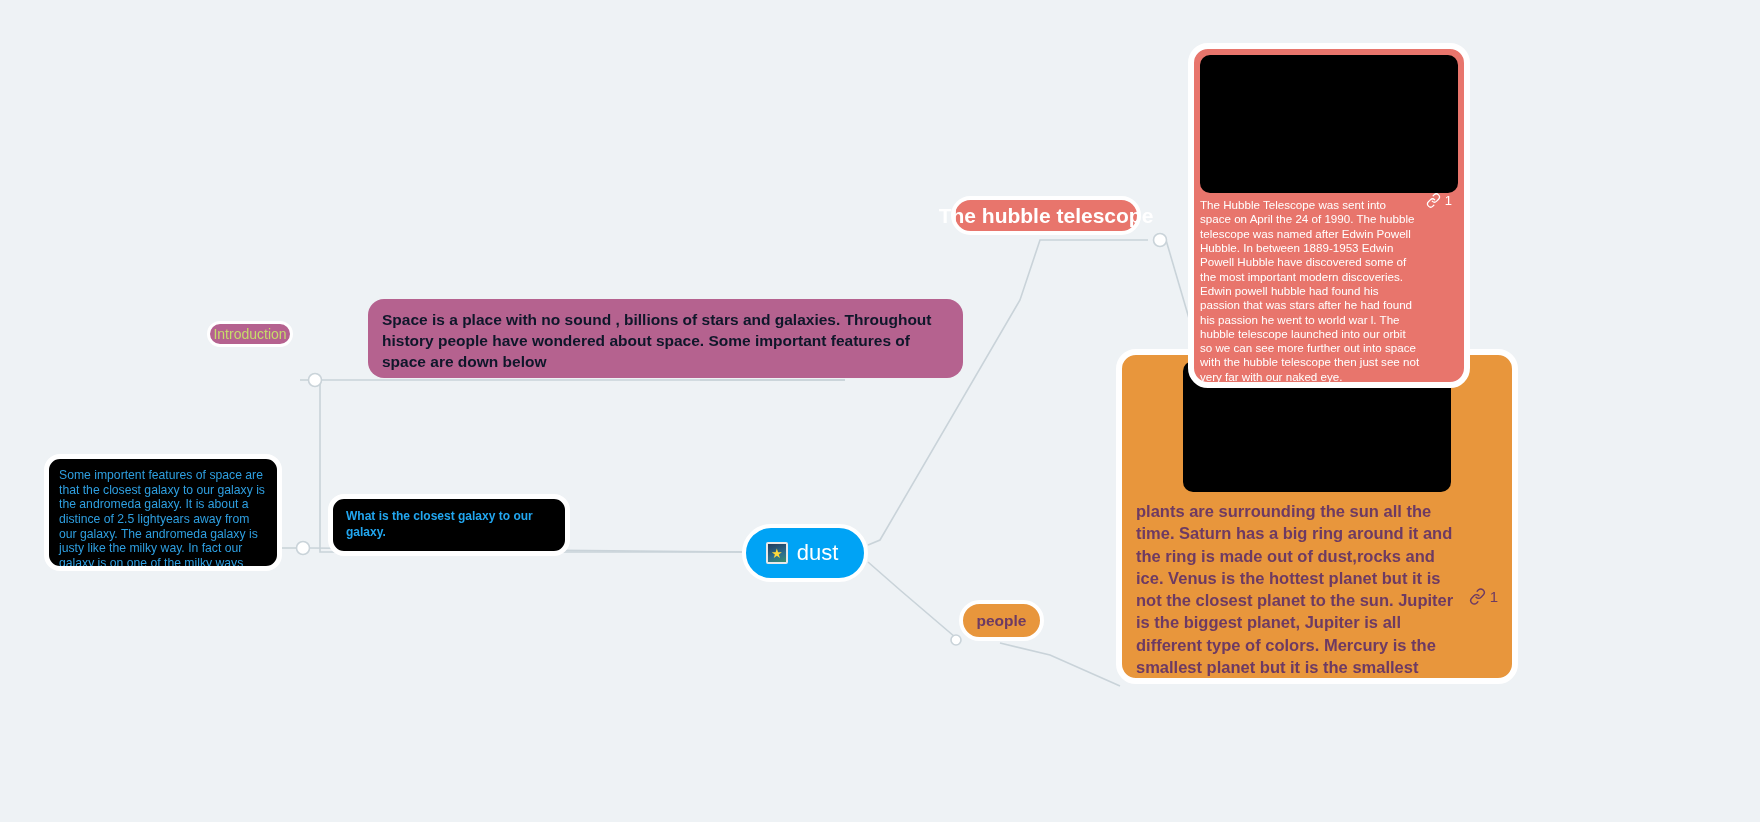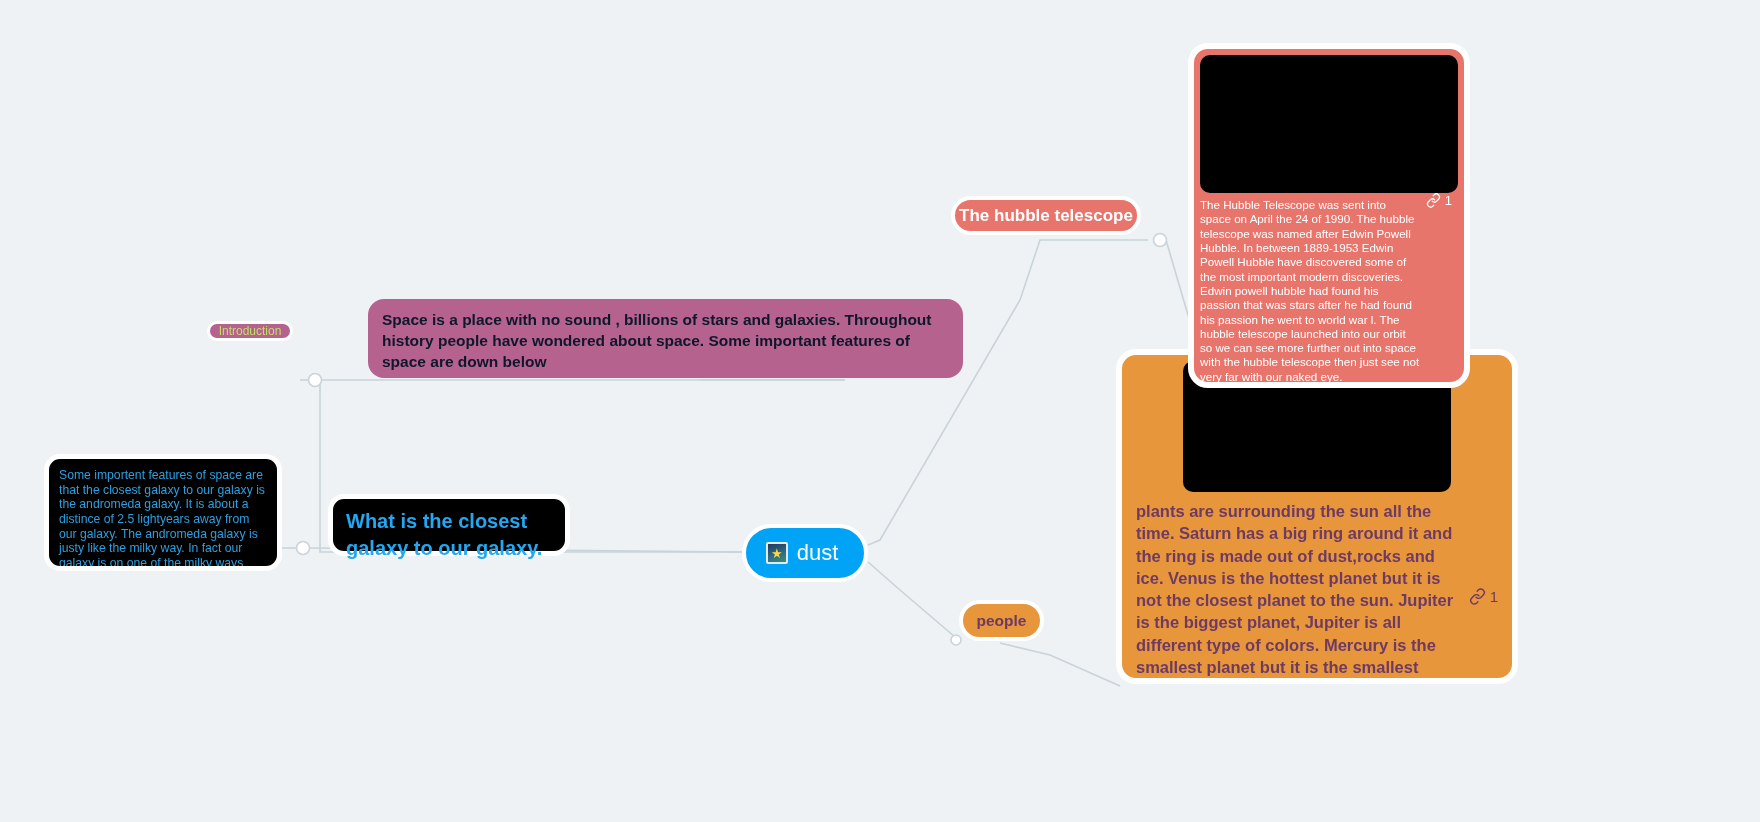--- a/index.html
+++ b/index.html
@@ -84,43 +84,43 @@
   }
 
   
   #node-hubble-pill {
     left: 951px;
     top: 196px;
     width: 190px;
     height: 39px;
     background: #e8756c;
     color: #ffffff;
-    font-size: 17px;
+    font-size: 21px;
   }
 
   
   #node-planets-pill {
     left: 959px;
     top: 600px;
     width: 85px;
     height: 41px;
     background: #e8963c;
     color: #6d3a63;
     font-size: 15.5px;
   }
 
   
   #node-intro-pill {
     left: 207px;
     top: 321px;
     width: 86px;
-    height: 20px;
+    height: 26px;
     background: #b5628f;
     color: #c6dc6a;
-    font-size: 12px;
+    font-size: 14px;
     font-weight: normal;
     border-width: 3px;
   }
 
   
   #node-intro-body {
     left: 336px;
     top: 299px;
     width: 595px;
     height: 79px;
@@ -136,21 +136,21 @@
 
   
   #node-question {
     left: 328px;
     top: 494px;
     width: 242px;
     height: 62px;
     background: #000000;
     color: #22a7f0;
     padding: 9px 13px;
-    font-size: 20px;
+    font-size: 12px;
     font-weight: bold;
     line-height: 1.35;
     border-radius: 16px;
   }
 
   
   #node-answer {
     left: 44px;
     top: 454px;
     width: 238px;

